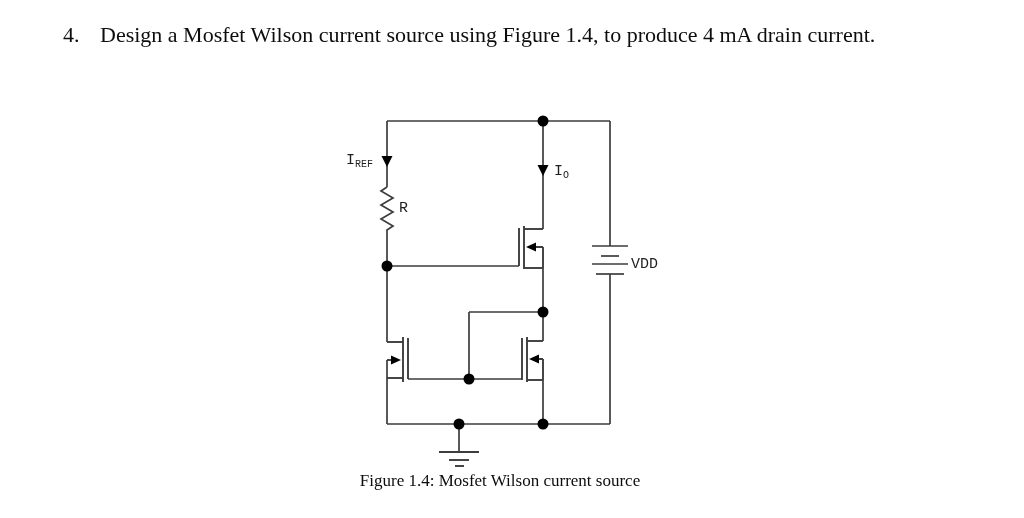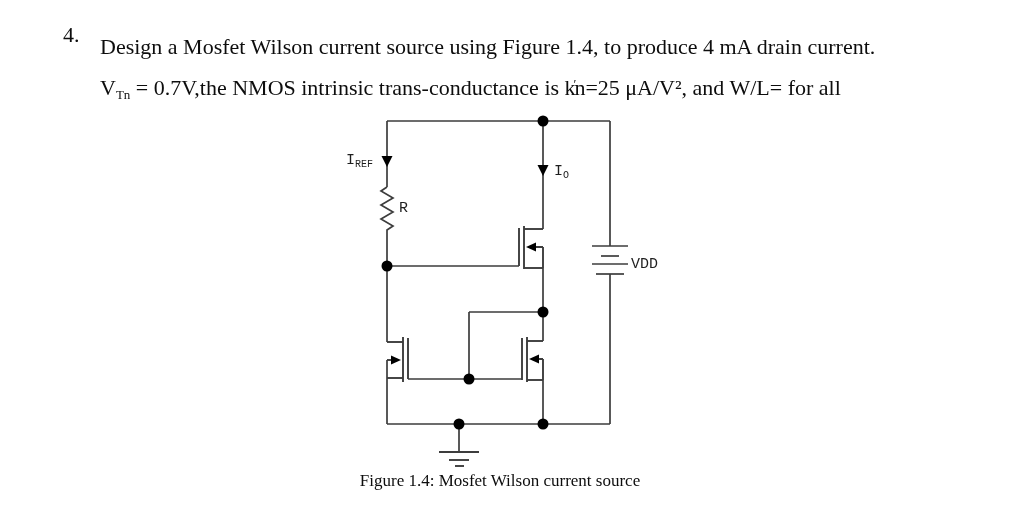--- a/index.html
+++ b/index.html
@@ -6,41 +6,40 @@
   .page{
     position:relative;width:1024px;height:518px;background:#ffffff;
     font-family:"Liberation Serif", serif;color:#0d0d0d;overflow:hidden;
   }
   .problem-number{
     position:absolute;left:63px;top:20px;font-size:22px;line-height:29px;
   }
   .problem-text{
     position:absolute;left:100px;top:20px;width:915px;font-size:22px;line-height:29px;
   }
-  .pline{white-space:nowrap;margin-top:12px;}
+  .pline{white-space:nowrap;}
   .pline sub{font-size:13px;vertical-align:-4px;line-height:0;}
   .pline sub.tiny{font-size:12px;}
   .prime{font-size:13px;vertical-align:7px;margin-left:-2px;margin-right:-2px;line-height:0;}
   .circuit-svg{position:absolute;left:0;top:0;}
   .figure-caption{
     position:absolute;left:0;top:471px;width:1000px;text-align:center;
     font-size:17px;color:#0d0d0d;
   }
   .circ-label{font-family:"Liberation Mono", monospace;fill:#1f1f1f;}
 </style>
 </head>
 <body>
 
 <div class="page">
 
   <div class="problem-number">4.</div>
 
   <div class="problem-text">
     <div class="pline">Design a Mosfet Wilson current source using Figure 1.4, to produce 4 mA drain current.</div>
-    <div class="pline"><span>V</span><sub>Tn</sub><span> = 0.7V,the NMOS intrinsic trans-conductance is k</span><span class="prime">′</span><span>n=25 μA/V², and W/L= for all</span></div>
   </div>
 
   <svg class="circuit-svg" width="1024" height="518" viewBox="0 0 1024 518">
 
     <g stroke="#3d3d3d" stroke-width="1.7" fill="none">
       <path d="M 387 121 H 610
                M 387 121 V 187
                M 387 232 V 266
                M 387 266 H 519
                M 543 121 V 229

